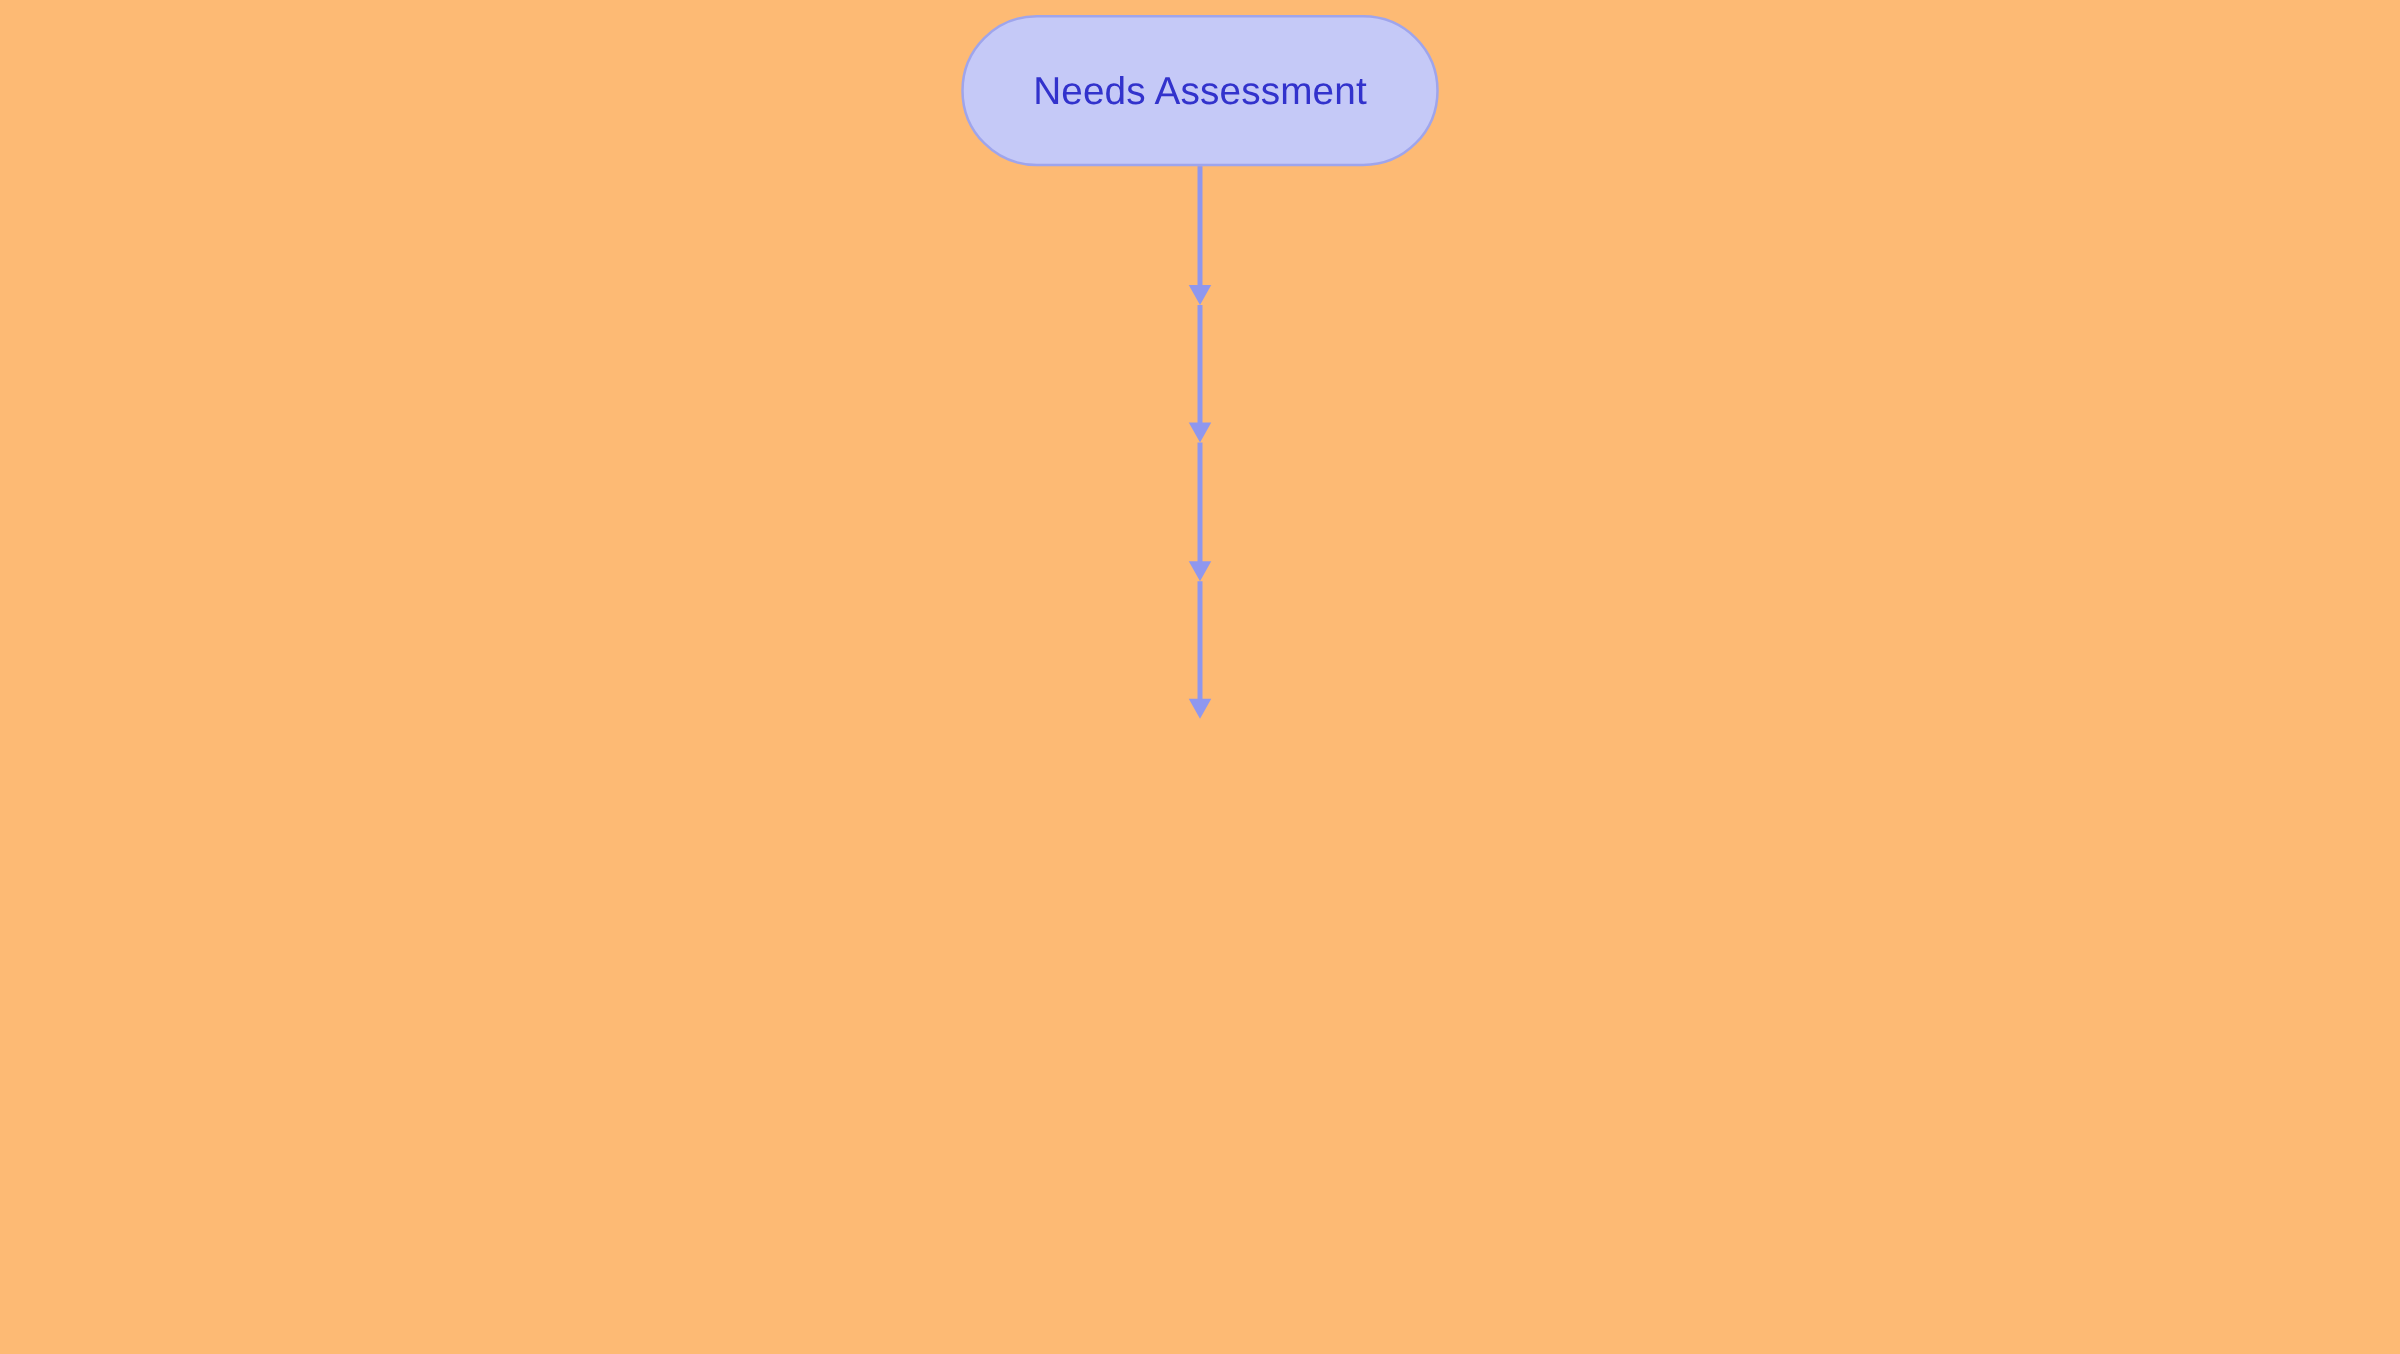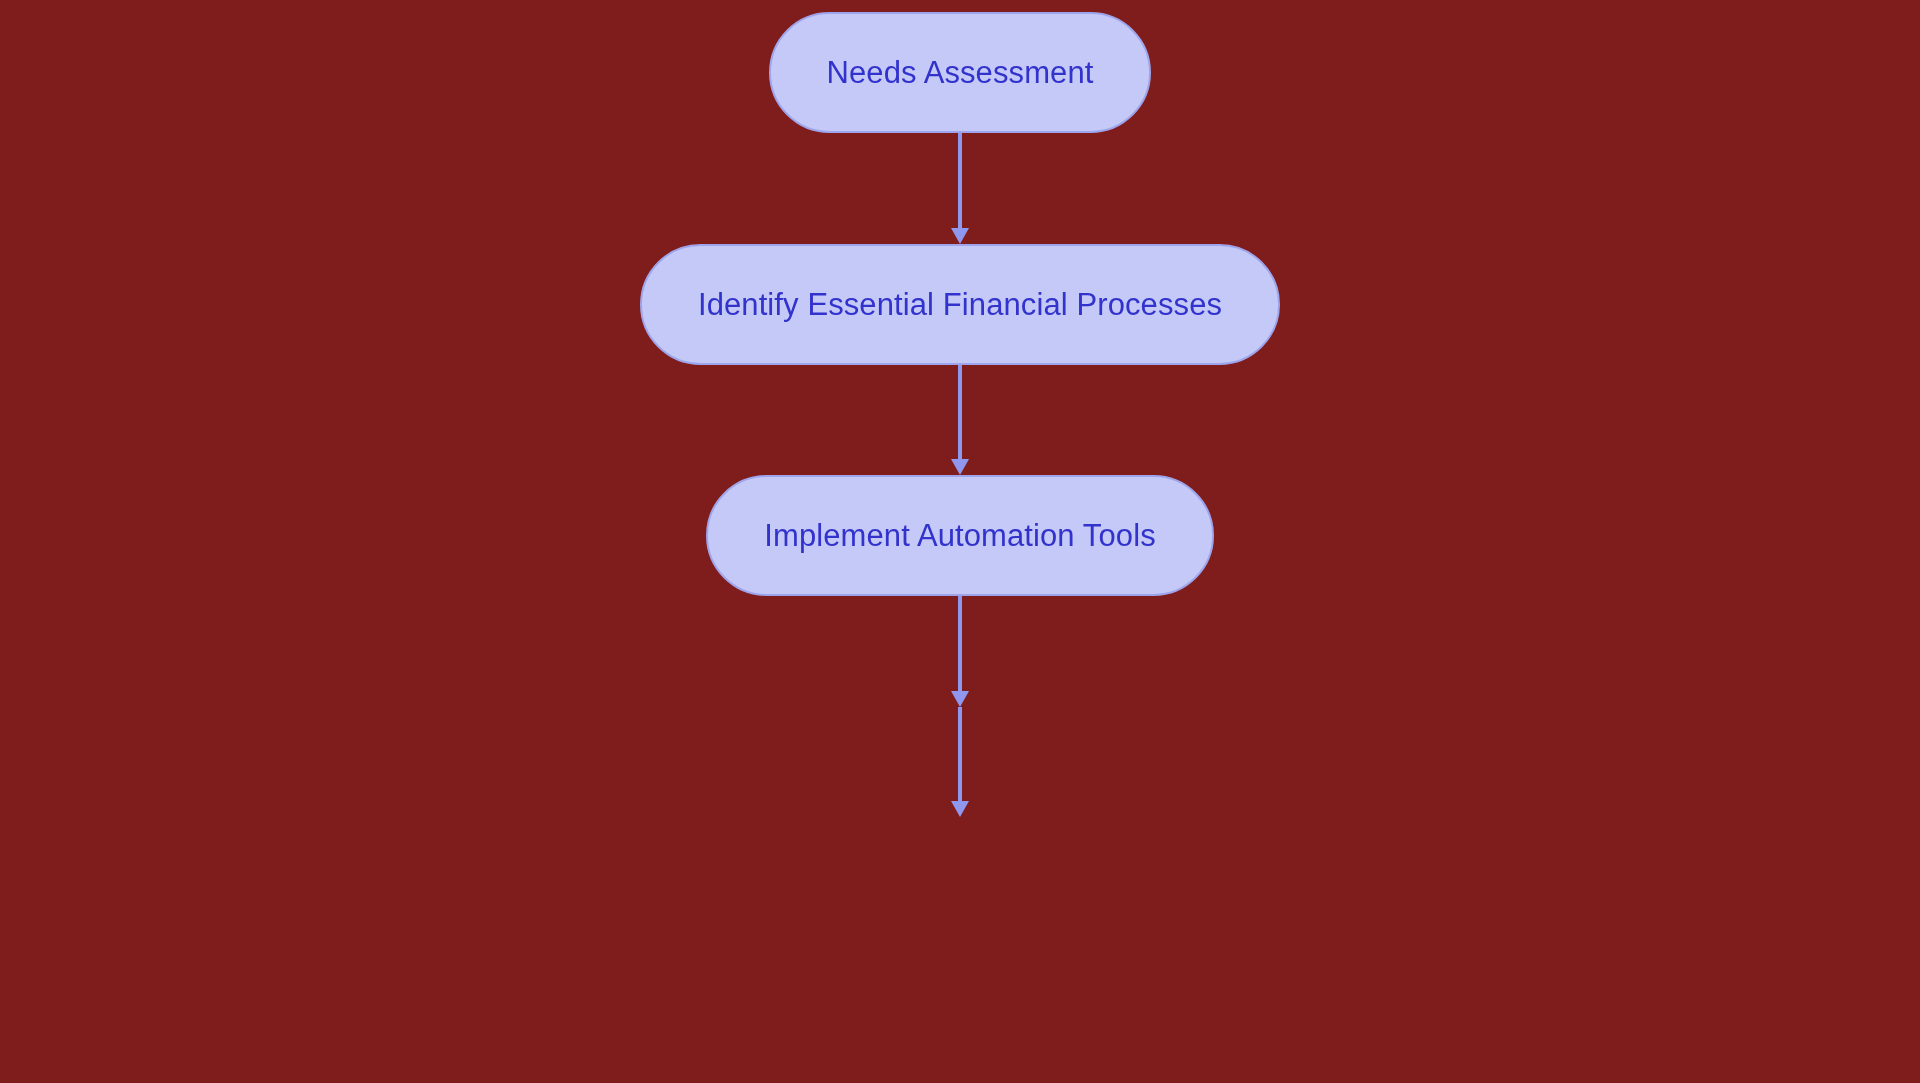--- a/index.html
+++ b/index.html
@@ -12,21 +12,21 @@
     width: 1920px;
     height: 1083px;
     font-family: "Liberation Sans", "DejaVu Sans", sans-serif;
     overflow: hidden;
   }
 
   #flowchart {
     position: relative;
     width: 1920px;
     height: 1083px;
-    background: #7f1d1d;
+    background: #fdba74;
   }
 
   .flow-column {
     position: absolute;
     left: 0;
     top: 0;
     width: 1920px;
     height: 1083px;
     display: flex;
     flex-direction: column;
@@ -101,32 +101,26 @@
 
     <div class="node">
       <span class="node-label">Needs Assessment</span>
     </div>
 
     <div class="connector gap-1">
       <div class="stem"></div>
       <div class="head"></div>
     </div>
 
-    <div class="node">
-      <span class="node-label">Identify Essential Financial Processes</span>
-    </div>
 
     <div class="connector gap-2">
       <div class="stem"></div>
       <div class="head"></div>
     </div>
 
-    <div class="node">
-      <span class="node-label">Implement Automation Tools</span>
-    </div>
 
     <div class="connector gap-3">
       <div class="stem"></div>
       <div class="head"></div>
     </div>
 
 
     <div class="connector gap-4">
       <div class="stem"></div>
       <div class="head"></div>

